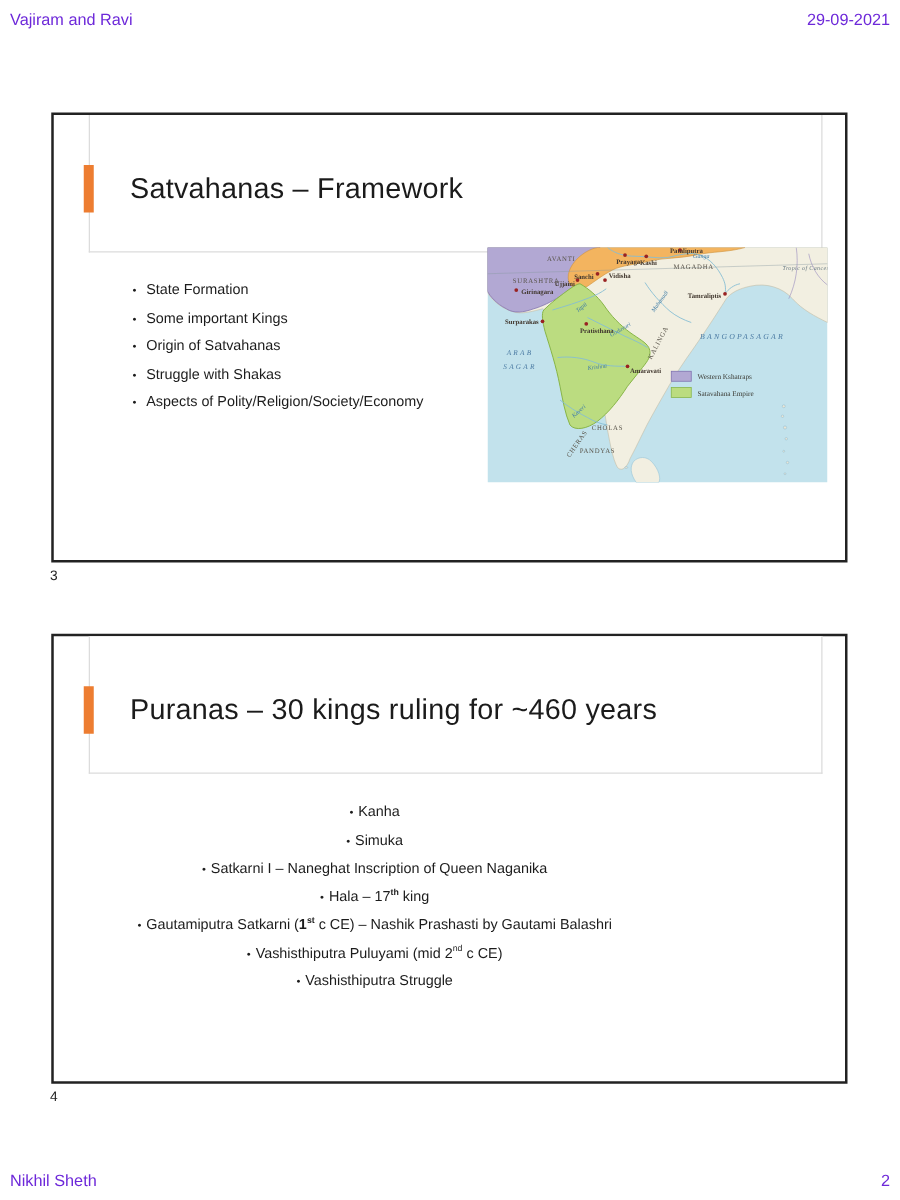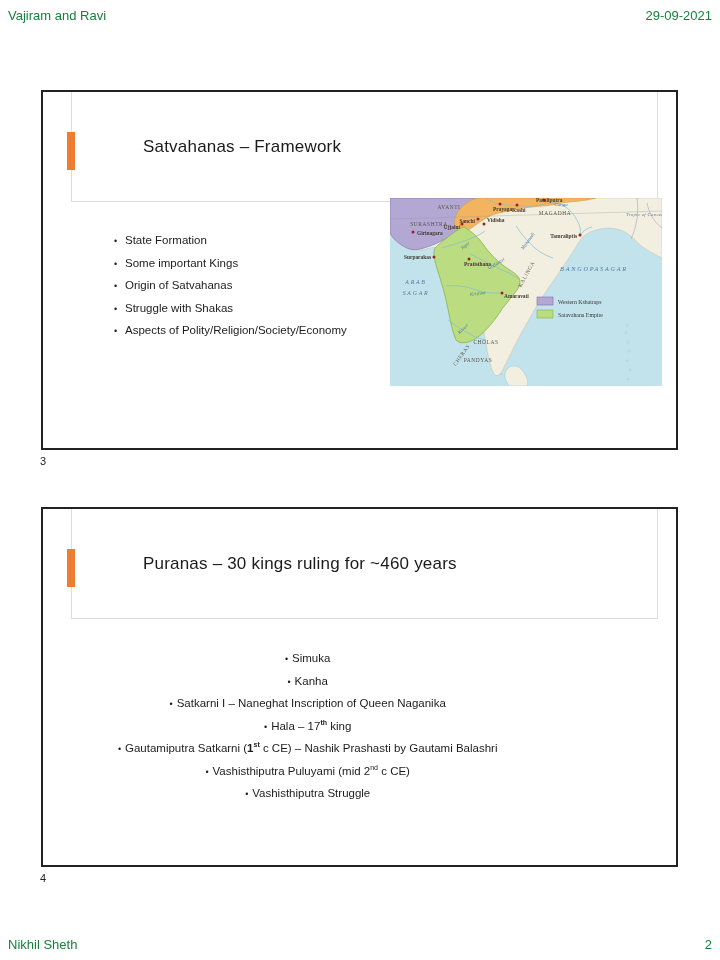--- a/index.html
+++ b/index.html
@@ -1,29 +1,29 @@
 <!DOCTYPE html>
 <html><head>
 <meta charset="utf-8">
 <style>
   html,body{margin:0;padding:0;background:#fff;}
   .page{position:relative;width:720px;height:960px;background:#fff;overflow:hidden;
         font-family:"Liberation Sans","DejaVu Sans",sans-serif;color:#000;}
-  .hdr span, .ftr span{position:absolute;font-size:13px;color:#15803d;white-space:nowrap;}
+  .hdr span, .ftr span{position:absolute;font-size:13px;color:#6d28d9;white-space:nowrap;}
   .hdr .l{left:8px;top:8px;} .hdr .r{right:8px;top:8px;margin-left:48px;}
   .ftr .l{left:8px;top:937px;} .ftr .r{right:8px;top:937px;}
   .slide{position:absolute;left:41px;width:637px;height:360px;background:#fff;
          border:2px solid #222;box-sizing:border-box;}
   .s1{top:90px;} .s2{top:507px;text-align:center;}
   .titlebox{position:absolute;left:28px;top:0;width:587px;height:110px;background:#fff;
             border:1px solid #dcdcdc;border-top:none;box-sizing:border-box;}
   .accent{position:absolute;left:24px;top:40px;width:8px;height:38px;z-index:3;}
-  .title{position:absolute;left:61px;top:45px;font-size:17px;color:#1b1b1b;
-         letter-spacing:.2px;white-space:nowrap;z-index:2;margin-left:39px;}
-  .bullets{position:absolute;left:63px;margin:8px;padding:0;list-style:none;z-index:2;}
+  .title{position:absolute;left:61px;top:45px;font-size:23px;color:#1b1b1b;
+         letter-spacing:.2px;white-space:nowrap;z-index:2;}
+  .bullets{position:absolute;left:63px;margin:0;padding:0;list-style:none;z-index:2;}
   .b1{top:129px;} .b2{top:130px;}
   .bullets li{height:22.5px;line-height:22.5px;font-size:11.5px;color:#1c1c1c;white-space:nowrap;}
   .marker{display:inline-block;width:11px;font-size:9px;color:#1c1c1c;}
   .bullets sup{font-size:7px;line-height:0;}
   .pageno{position:absolute;left:40px;font-size:11px;color:#222;}
   .n3{top:455px;} .n4{top:872px;}
   .map{position:absolute;left:347px;top:106px;z-index:4;}
   
   text{font-family:"Liberation Serif","DejaVu Serif",serif;}
   .city{font-size:5.4px;font-weight:bold;fill:#42382f;}
@@ -143,22 +143,22 @@
         </g>
     </svg>
   </div>
   <div class="pageno n3">3</div>
 
   <div class="slide s2">
     <div class="titlebox"></div>
     <div class="accent" style="background: rgb(237, 125, 49);"></div>
     <div class="title">Puranas – 30 kings ruling for ~460 years</div>
     <ul class="bullets b2">
+        <li><span class="marker">•</span><span>Kanha</span></li>
         <li><span class="marker">•</span><span>Simuka</span></li>
-        <li><span class="marker">•</span><span>Kanha</span></li>
         <li><span class="marker">•</span><span>Satkarni I – Naneghat Inscription of Queen Naganika</span></li>
         <li><span class="marker">•</span><span>Hala – </span><span style="font-weight: normal;">17</span><sup style="font-weight: bold;">th</sup><span> king</span></li>
         <li><span class="marker">•</span><span>Gautamiputra Satkarni (</span><span style="font-weight: bold;">1</span><sup style="font-weight: bold;">st</sup><span> c CE) – Nashik Prashasti by Gautami Balashri</span></li>
         <li><span class="marker">•</span><span>Vashisthiputra Puluyami (mid 2</span><sup>nd</sup><span> c CE)</span></li>
         <li><span class="marker">•</span><span>Vashisthiputra Struggle</span></li>
       </ul>
   </div>
   <div class="pageno n4">4</div>
 
   <div class="ftr">

